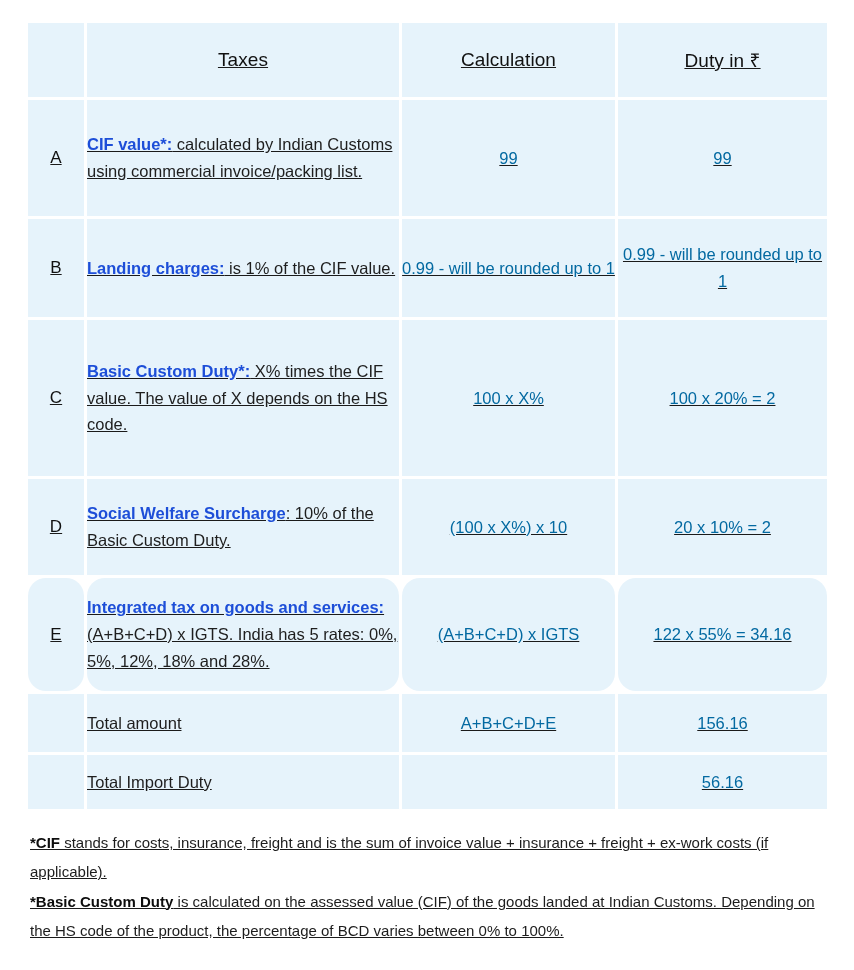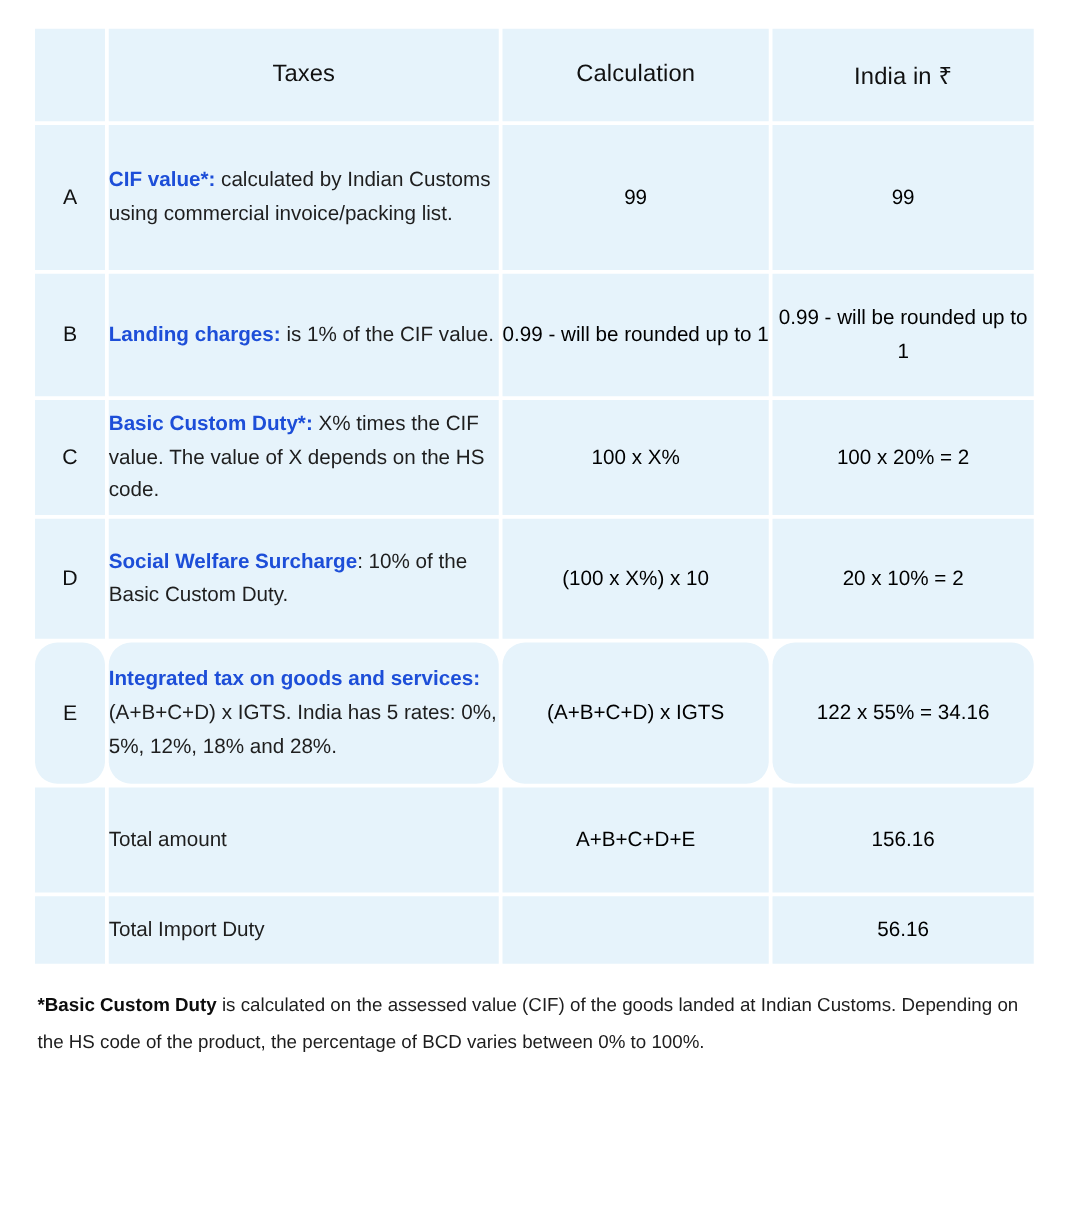--- a/index.html
+++ b/index.html
@@ -15,20 +15,21 @@
     -webkit-font-smoothing: antialiased;
   }
 
   .page {
     position: relative;
     width: 854px;
     height: 970px;
     box-sizing: border-box;
     padding: 20px 30px 0 28px;
     background: #ffffff;
+    text-decoration: underline;
   }
 
   
   .duty-table {
     width: 796px;
     border-collapse: separate;
     border-spacing: 3px;
     table-layout: fixed;
     margin: 0 0 0 -3px;
   }
@@ -73,38 +74,38 @@
     color: #1e1e1e;
     text-align: left;
   }
   .desc-cell b { font-weight: bold; color: #1d4ed8; }
 
   
   .num-cell {
     text-align: center;
     font-size: 16.5px;
     line-height: 1.62;
-    color: #000000;
+    color: #0369a1;
     padding: 14px 18px;
   }
 
   
   .total-label {
     padding: 16px 22px 16px 17px;
     font-size: 16.5px;
     color: #1e1e1e;
     text-align: left;
   }
 
   .r-a  td { height: 116px; }
   .r-b  td { height: 98px; }
-  .r-c  td { height: 92px; margin-left: 13px; }
+  .r-c  td { height: 156px; margin-left: 13px; }
   .r-d  td { height: 96px; }
   .r-e  td { height: 113px; border-radius: 18px; }
-  .r-t1 td { height: 84px; }
+  .r-t1 td { height: 58px; }
   .r-t2 td { height: 54px; }
 
   
   .footnotes {
     margin-top: 16px;
     padding-left: 2px;
     font-size: 15px;
     line-height: 1.95;
     color: #1d1d1d;
     width: 806px;
@@ -122,21 +123,21 @@
       <col class="c-letter">
       <col class="c-taxes">
       <col class="c-calc">
       <col class="c-cost">
     </colgroup>
     <thead>
       <tr>
         <th class="hdr-blank"></th>
         <th class="hdr-cell">Taxes</th>
         <th class="hdr-cell">Calculation</th>
-        <th class="hdr-cell">India in ₹</th>
+        <th class="hdr-cell">Duty in ₹</th>
       </tr>
     </thead>
     <tbody>
 
       <tr class="r-a">
         <td class="letter-cell">A</td>
         <td class="desc-cell"><b>CIF value*:</b><span> calculated by Indian Customs using commercial invoice/packing list.</span></td>
         <td class="num-cell">99</td>
         <td class="num-cell">99</td>
       </tr>
@@ -180,16 +181,17 @@
         <td class="letter-cell"></td>
         <td class="total-label">Total Import Duty</td>
         <td class="num-cell"></td>
         <td class="num-cell">56.16</td>
       </tr>
 
     </tbody>
   </table>
 
   <div class="footnotes">
+    <p><b>*CIF</b><span> stands for costs, insurance, freight and is the sum of invoice value + insurance + freight + ex-work costs (if applicable).</span></p>
     <p><b>*Basic Custom Duty</b><span> is calculated on the assessed value (CIF) of the goods landed at Indian Customs. Depending on the HS code of the product, the percentage of BCD varies between 0% to 100%.</span></p>
   </div>
 
 </div>
 
 </body></html>

